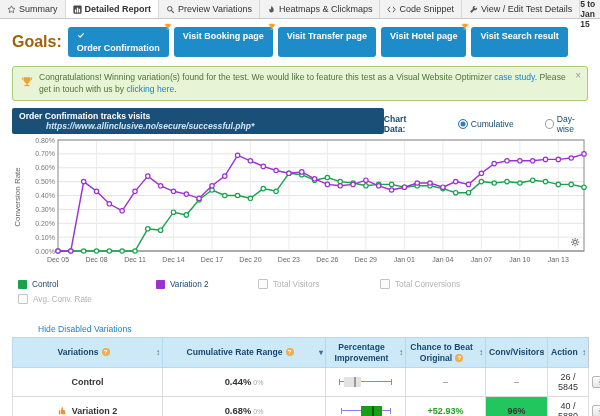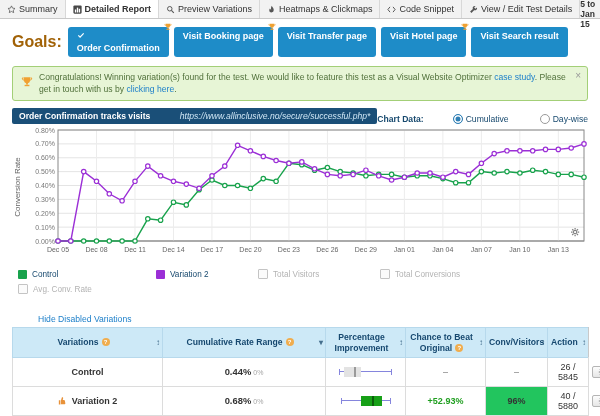--- a/index.html
+++ b/index.html
@@ -22,21 +22,21 @@
   .goal-badge{position:absolute;top:-4px;right:-3px;}
   .alert{margin:7px 12px 0;background:#e7f5d6;border:1px solid #a3cf77;border-radius:3px;
          padding:5px 12px 5px 8px;font-size:8.6px;color:#50703a;position:relative;
          display:flex;align-items:center;gap:6px;line-height:1.35;}
   .alert .lnk{color:#1c7fc9;cursor:pointer;}
   .alert-close{position:absolute;right:6px;top:2px;color:#999;font-size:10px;cursor:pointer;}
   .chart-section{margin:7px 12px 0;}
   .chart-head{display:flex;justify-content:space-between;align-items:flex-end;margin-bottom:3px;}
   .chart-badge{background:#1a4f78;color:#fff;font-size:8.6px;font-weight:bold;
                padding:3px 7px;border-radius:2px;}
-  .chart-badge .url{font-style:italic;font-weight:normal;color:#cfe6f5;margin-left:4px;cursor:pointer;padding-left:23px;}
+  .chart-badge .url{font-style:italic;font-weight:bold;color:#cfe6f5;margin-left:4px;cursor:pointer;padding-left:23px;}
   .chart-controls{display:flex;align-items:center;gap:5px;font-size:8.6px;color:#17496e;}
   .chart-controls b{font-weight:bold;}
   .radio-opt{display:flex;align-items:center;gap:3px;cursor:pointer;margin-left:24px;}
   .radio{width:8px;height:8px;border:1px solid #9a9a9a;border-radius:50%;background:#fff;display:inline-block;}
   .radio.sel{border-color:#2f7fb5;background:#2f7fb5;box-shadow:inset 0 0 0 1.5px #fff;}
   .legend{display:grid;grid-template-columns:138px 102px 122px 1fr;row-gap:5px;
           padding:7px 6px 0;font-size:8.2px;}
   .leg-item{display:flex;align-items:center;gap:5px;color:#17496e;cursor:pointer;}
   .leg-item.disabled{color:#b3b3b3;align-items:flex-end;}
   .swatch{width:9px;height:9px;border-radius:1px;}

